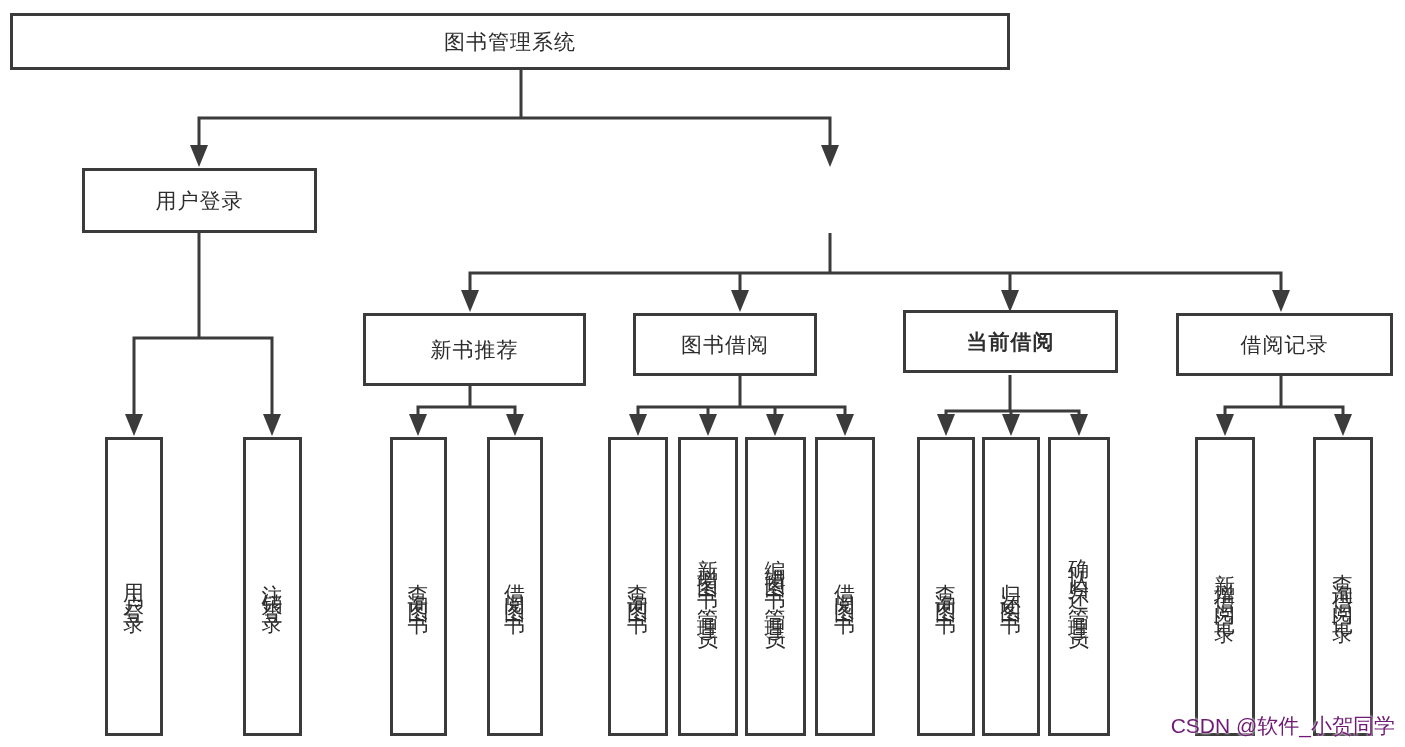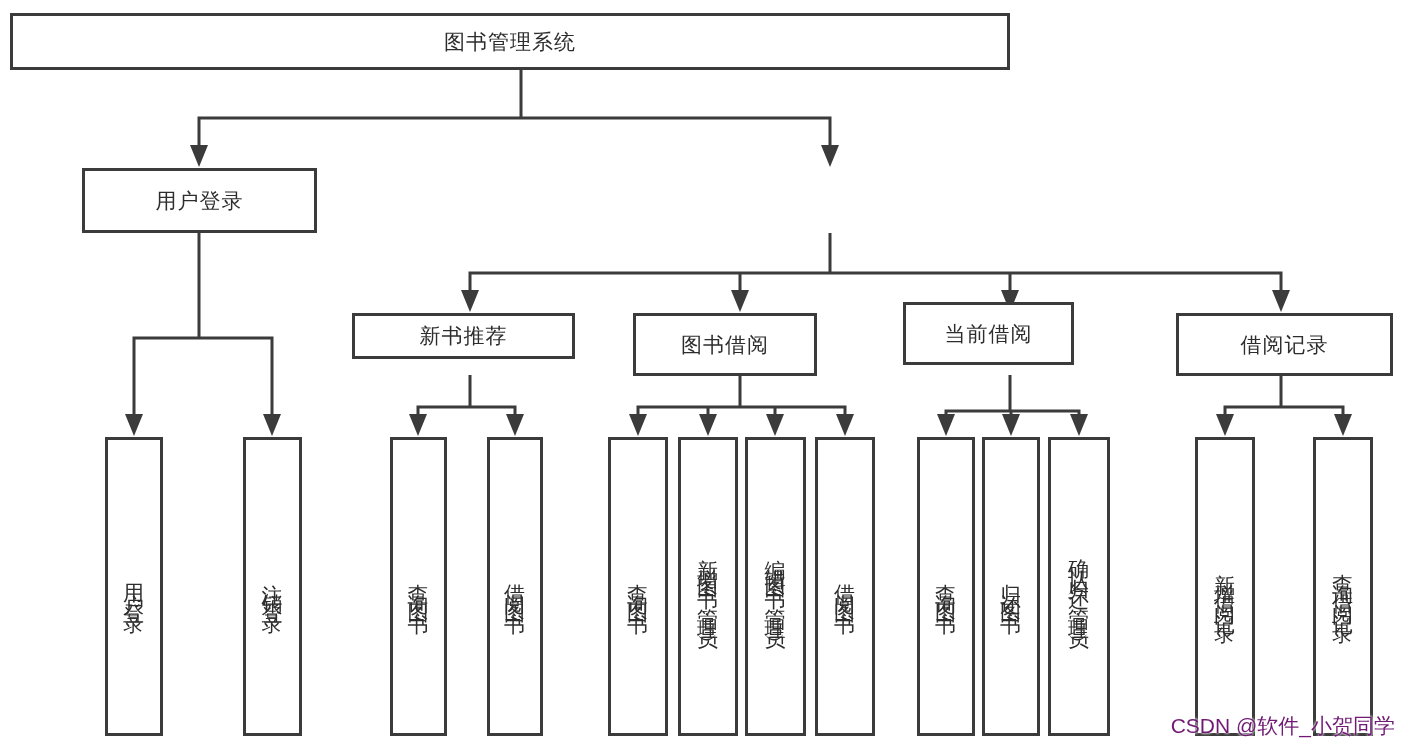--- a/index.html
+++ b/index.html
@@ -120,23 +120,23 @@
       <polygon points="1070,414 1088,414 1079,436"></polygon>
       <polygon points="1216,414 1234,414 1225,436"></polygon>
       <polygon points="1334,414 1352,414 1343,436"></polygon>
     </g>
   </svg>
 
   <div class="node" style="left:10px; top:13px; width:1000px; height:57px;">图书管理系统</div>
 
   <div class="node" style="left:82px; top:168px; width:235px; height:65px;">用户登录</div>
 
-  <div class="node" style="left:352px; top:313px; width:223px; height:46px;">新书推荐</div>
+  <div class="node" style="left:363px; top:313px; width:223px; height:73px;">新书推荐</div>
   <div class="node" style="left:633px; top:313px; width:184px; height:63px;">图书借阅</div>
-  <div class="node" style="left:903px; top:302px; width:171px; height:63px;">当前借阅</div>
+  <div class="node" style="left:903px; top:310px; width:215px; height:63px;font-weight:bold;">当前借阅</div>
   <div class="node" style="left:1176px; top:313px; width:217px; height:63px;">借阅记录</div>
 
   <div class="vnode" style="left:105px; top:437px; width:58px; height:299px;">
     <span class="vtext">用户登录</span>
   </div>
   <div class="vnode" style="left:243px; top:437px; width:59px; height:299px;">
     <span class="vtext">注销登录</span>
   </div>
 
   <div class="vnode" style="left:390px; top:437px; width:57px; height:299px;">

